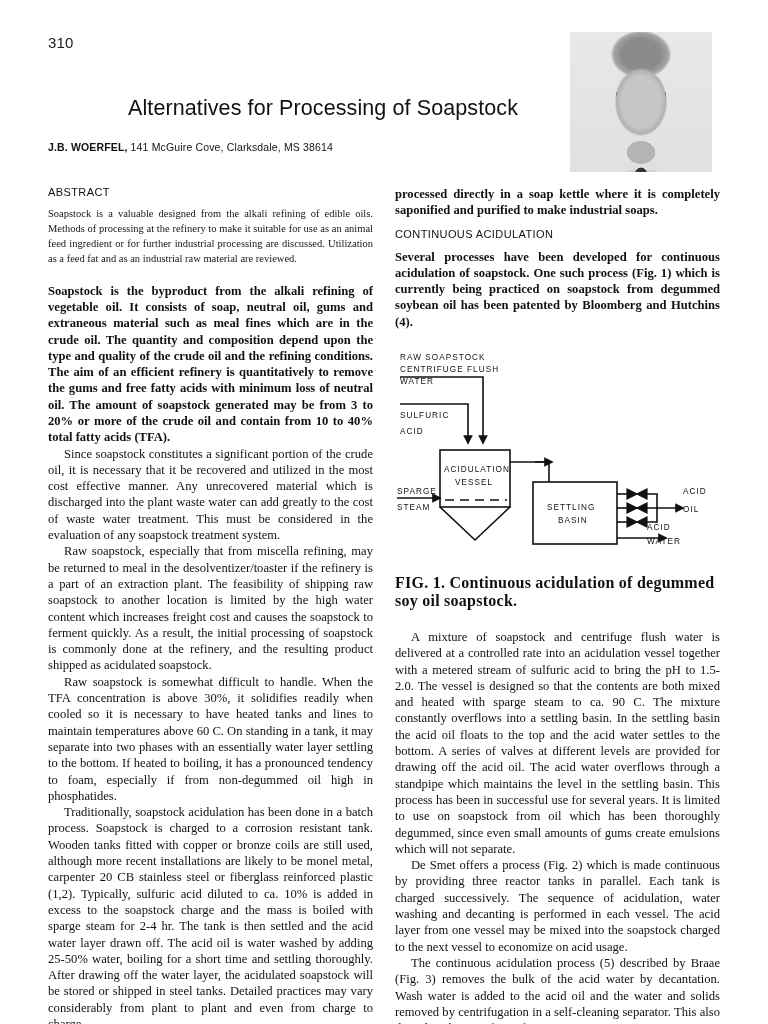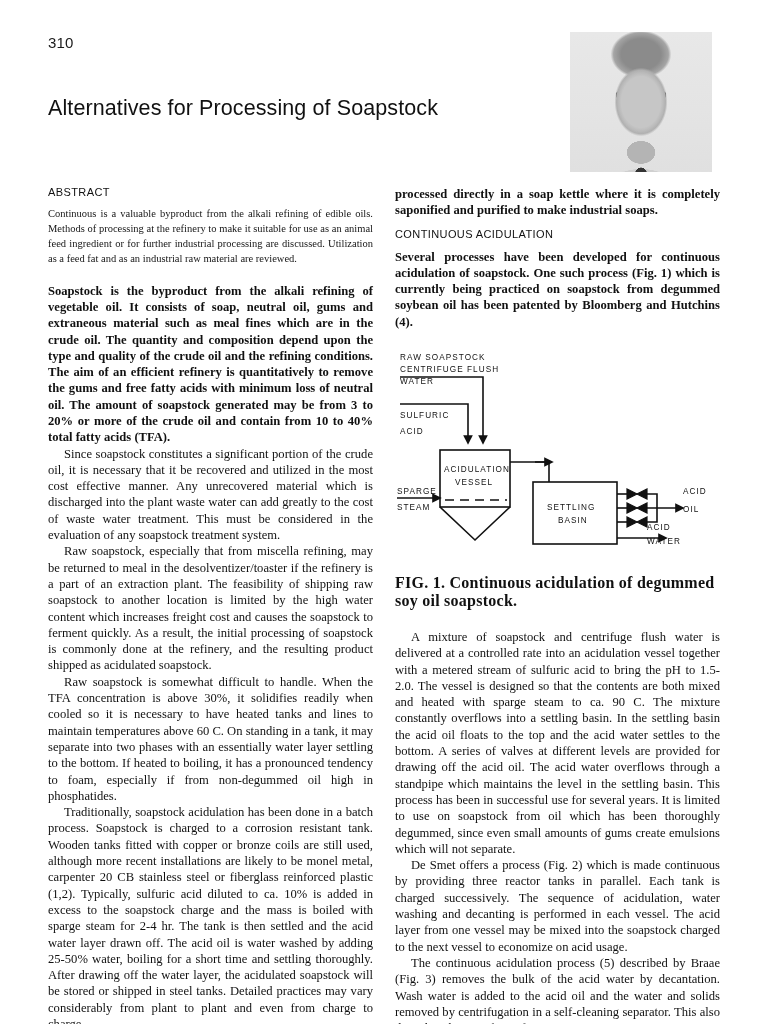--- a/index.html
+++ b/index.html
@@ -38,20 +38,21 @@
     position: absolute;
     left: 48px;
     top: 82px;
     width: 470px;
     font-family: "Liberation Sans", sans-serif;
     font-size: 21.5px;
     font-weight: 400;
     letter-spacing: 0.1px;
     color: #111;
     line-height: 1.15;
+    text-align: right;
   }
 
   #author-line {
     position: absolute;
     left: 48px;
     top: 141px;
     font-family: "Liberation Sans", sans-serif;
     font-size: 10.5px;
     letter-spacing: 0.15px;
     color: #111;
@@ -172,28 +173,31 @@
 </style>
 </head>
 <body>
 
 <div class="page">
 
   <div id="page-number">310</div>
 
   <h1 id="article-title">Alternatives for Processing of Soapstock</h1>
 
+  <div id="author-line">
+    <span class="author-name">J.B. WOERFEL,</span><span> 141 McGuire Cove, Clarksdale, MS 38614</span>
+  </div>
 
   <div id="portrait"></div>
 
   <div class="col" id="col-left">
 
     <div class="sec-head">ABSTRACT</div>
 
-    <div class="abstract">Continuous is a valuable byproduct from the alkali refining of edible oils. Methods of processing at the refinery to make it suitable for use as an animal feed ingredient or for further industrial processing are discussed. Utilization as a feed fat and as an industrial raw material are reviewed.</div>
+    <div class="abstract">Soapstock is a valuable designed from the alkali refining of edible oils. Methods of processing at the refinery to make it suitable for use as an animal feed ingredient or for further industrial processing are discussed. Utilization as a feed fat and as an industrial raw material are reviewed.</div>
 
     <p class="body-par first">Soapstock is the byproduct from the alkali refining of vegetable oil. It consists of soap, neutral oil, gums and extraneous material such as meal fines which are in the crude oil. The quantity and composition depend upon the type and quality of the crude oil and the refining conditions. The aim of an efficient refinery is quantitatively to remove the gums and free fatty acids with minimum loss of neutral oil. The amount of soapstock generated may be from 3 to 20% or more of the crude oil and contain from 10 to 40% total fatty acids (TFA).</p>
     <p class="body-par">Since soapstock constitutes a significant portion of the crude oil, it is necessary that it be recovered and utilized in the most cost effective manner. Any unrecovered material which is discharged into the plant waste water can add greatly to the cost of waste water treatment. This must be considered in the evaluation of any soapstock treatment system.</p>
     <p class="body-par">Raw soapstock, especially that from miscella refining, may be returned to meal in the desolventizer/toaster if the refinery is a part of an extraction plant. The feasibility of shipping raw soapstock to another location is limited by the high water content which increases freight cost and causes the soapstock to ferment quickly. As a result, the initial processing of soapstock is commonly done at the refinery, and the resulting product shipped as acidulated soapstock.</p>
     <p class="body-par">Raw soapstock is somewhat difficult to handle. When the TFA concentration is above 30%, it solidifies readily when cooled so it is necessary to have heated tanks and lines to maintain temperatures above 60 C. On standing in a tank, it may separate into two phases with an essentially water layer settling to the bottom. If heated to boiling, it has a pronounced tendency to foam, especially if from non-degummed oil high in phosphatides.</p>
     <p class="body-par">Traditionally, soapstock acidulation has been done in a batch process. Soapstock is charged to a corrosion resistant tank. Wooden tanks fitted with copper or bronze coils are still used, although more recent installations are likely to be monel metal, carpenter 20 CB stainless steel or fiberglass reinforced plastic (1,2). Typically, sulfuric acid diluted to ca. 10% is added in excess to the soapstock charge and the mass is boiled with sparge steam for 2-4 hr. The tank is then settled and the acid water layer drawn off. The acid oil is water washed by adding 25-50% water, boiling for a short time and settling thoroughly. After drawing off the water layer, the acidulated soapstock will be stored or shipped in steel tanks. Detailed practices may vary considerably from plant to plant and even from charge to charge.</p>
     <p class="body-par">The acid waste water is high in biochemical oxygen demand (BOD) and low in pH. However, when properly treated to adjust the pH and remove immiscible materials it is readily biodegradable, and does not present a problem in a properly designed treatment facility (3).</p>
 
   </div>
 

